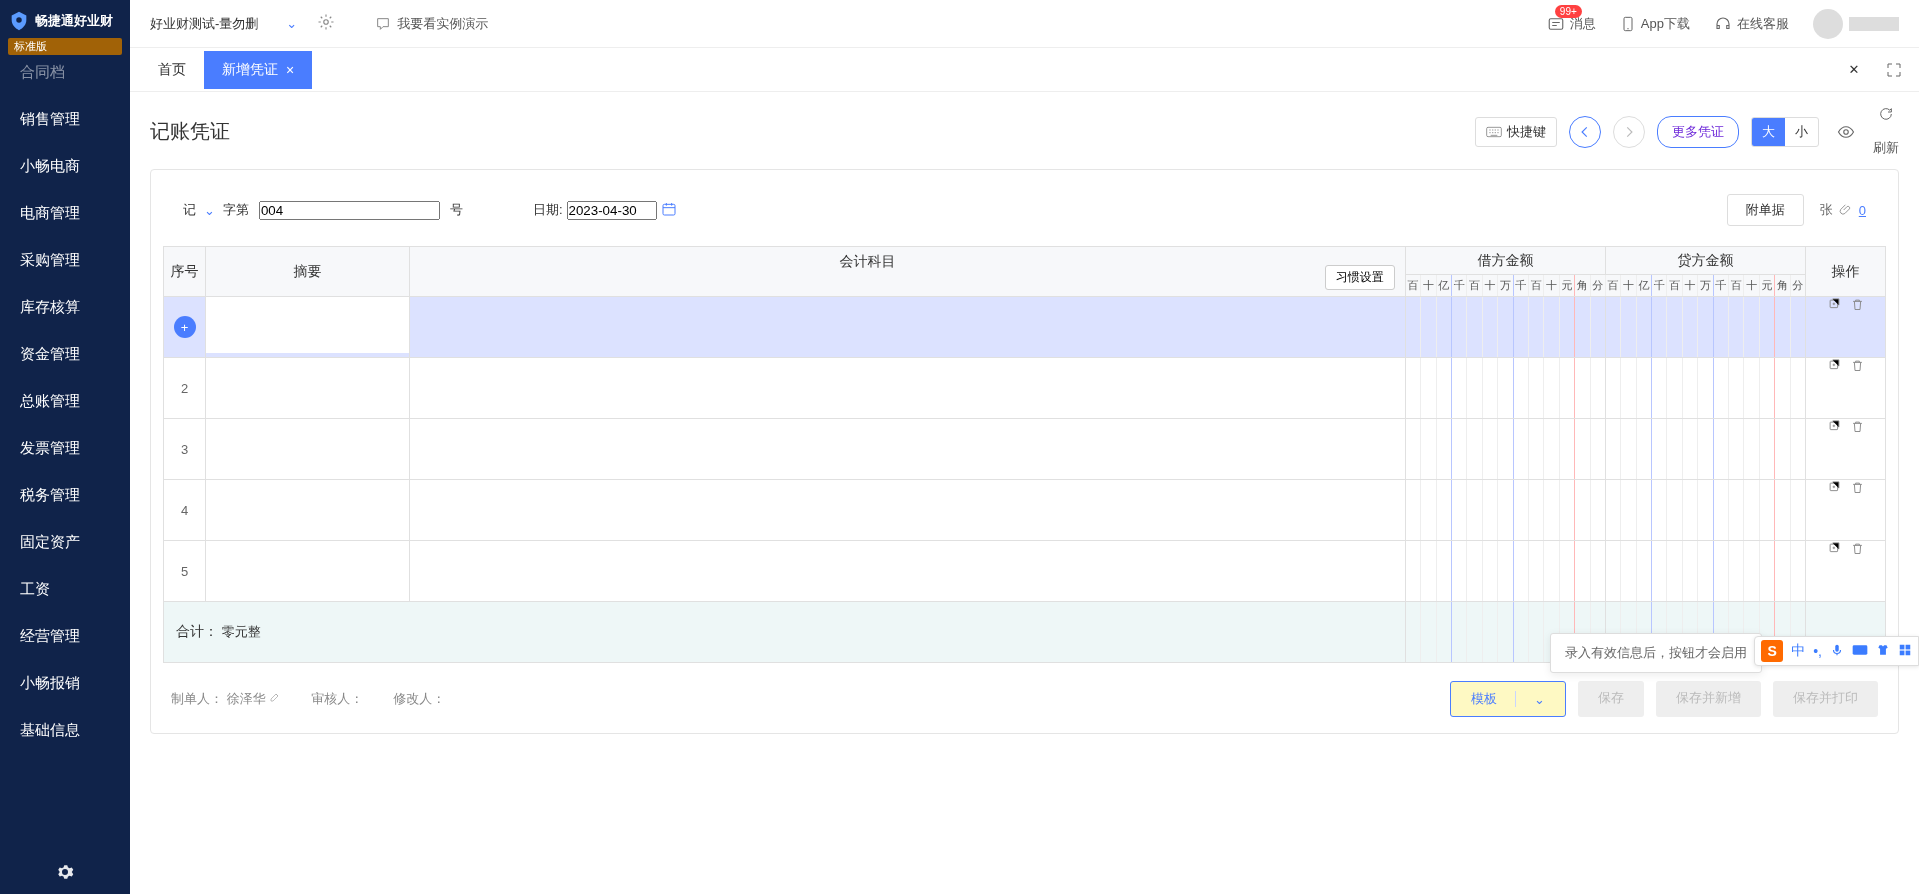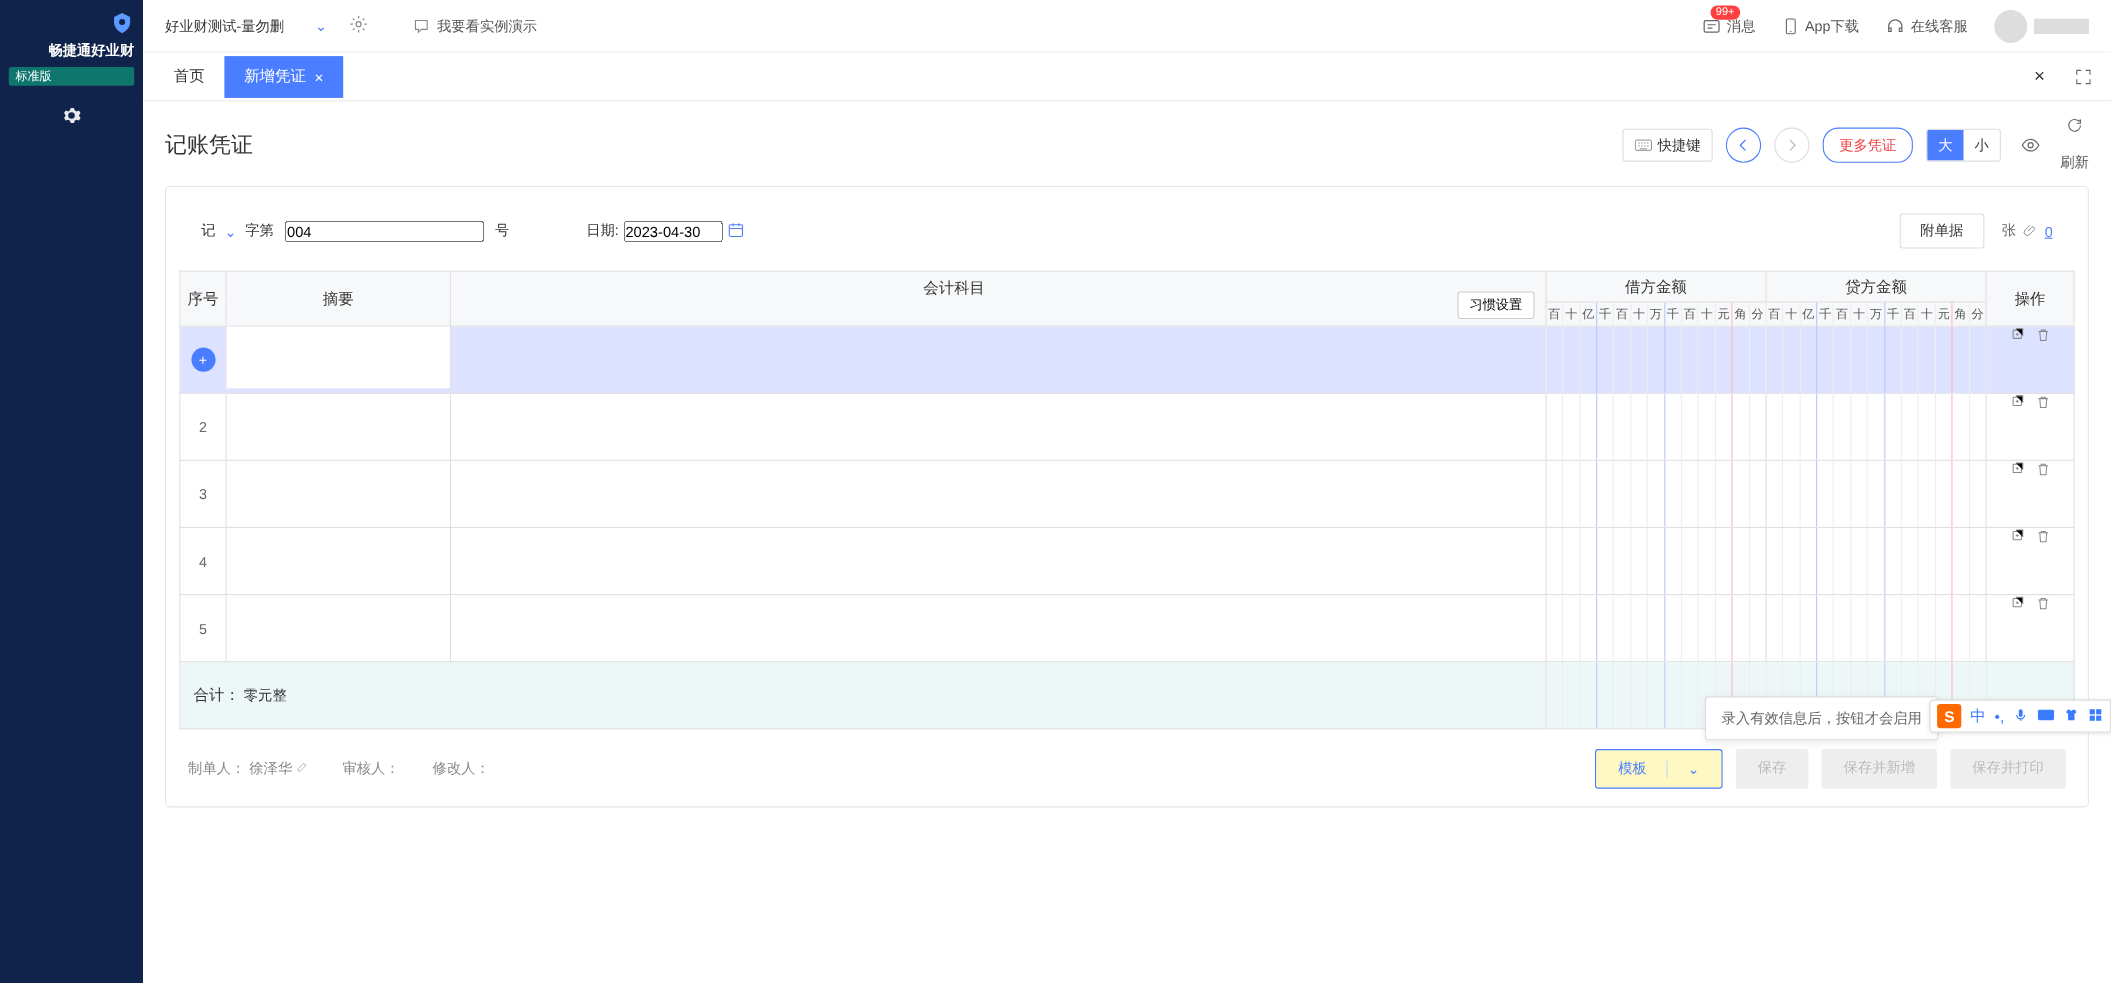--- a/index.html
+++ b/index.html
@@ -1,24 +1,24 @@
 <!DOCTYPE html>
 <html><head>
   <meta charset="utf-8">
   <style>
     * { margin: 0; padding: 0; box-sizing: border-box; }
     body { font-family: "Microsoft YaHei", Arial, sans-serif; font-size: 13px; color: #333; background: #fff; overflow: hidden; }
     .app { display: flex; height: 894px; width: 1919px; }
     
     
     .sidebar { width: 130px; background: #10234a; color: #fff; display: flex; flex-direction: column; }
-    .logo-area { padding: 10px 8px 4px; display: flex; align-items: flex-end; gap: 5px; flex-direction: column; }
+    .logo-area { padding: 10px 8px 4px; display: flex; align-items: center; gap: 5px; }
     .logo-icon { width: 22px; height: 22px; }
     .logo-text { font-size: 13px; font-weight: bold; }
-    .edition-badge { background: #0f766e; color: #fff; font-size: 11px; padding: 1px 6px; border-radius: 2px; margin: 2px 8px 8px; display: inline-block; }
+    .edition-badge { background: #a16207; color: #fff; font-size: 11px; padding: 1px 6px; border-radius: 2px; margin: 2px 8px 8px; display: inline-block; }
     .sidebar-items { flex: 1; overflow: hidden; }
     .sidebar-item { padding: 14px 20px; font-size: 15px; cursor: pointer; }
     .sidebar-gear { padding: 10px; text-align: center; }
     
     
     .main { flex: 1; display: flex; flex-direction: column; background: #f5f5f5; }
     
     
     .header { height: 48px; background: #fff; display: flex; align-items: center; padding: 0 20px; border-bottom: 1px solid #eee; gap: 20px; }
     .tenant-select { display: flex; align-items: center; gap: 28px; color: #333; }
@@ -39,21 +39,21 @@
     .tab-close-btn, .fullscreen-btn { width: 30px; height: 30px; display: flex; align-items: center; justify-content: center; cursor: pointer; }
     
     
     .page-body { flex: 1; padding: 14px 20px; overflow: auto; background: #fff; }
     .page-title-row { display: flex; align-items: center; margin-bottom: 12px; }
     .page-title { font-size: 20px; font-weight: 500; }
     .title-actions { margin-left: auto; display: flex; align-items: center; gap: 12px; }
     .shortcut-btn { display: flex; align-items: center; gap: 5px; padding: 5px 10px; border: 1px solid #ddd; border-radius: 3px; cursor: pointer; }
     .nav-btn { width: 32px; height: 32px; border: 1px solid #ddd; border-radius: 50%; display: flex; align-items: center; justify-content: center; cursor: pointer; }
     .nav-btn.active { border-color: #4a7dff; color: #4a7dff; }
-    .more-voucher { padding: 6px 14px; border: 1px solid #4a7dff; color: #ef4444; border-radius: 14px; cursor: pointer; }
+    .more-voucher { padding: 6px 14px; border: 1px solid #4a7dff; color: #6d28d9; border-radius: 14px; cursor: pointer; }
     .size-toggle { display: flex; border: 1px solid #ddd; border-radius: 3px; overflow: hidden; }
     .size-opt { padding: 5px 10px; cursor: pointer; }
     .size-opt.active { background: #4a7dff; color: #fff; }
     .icon-btn { width: 30px; height: 30px; display: flex; align-items: center; justify-content: center; cursor: pointer; color: #666; }
     .refresh-btn { display: flex; align-items: center; gap: 17px; cursor: pointer; color: #555; flex-direction: column; }
     
     
     .voucher-card { border: 1px solid #e5e5e5; border-radius: 4px; padding: 24px 12px 16px; }
     .voucher-top { display: flex; align-items: center; padding: 0 20px 20px; gap: 10px; }
     .vfield { display: flex; align-items: center; gap: 8px; }
@@ -117,20 +117,37 @@
 
   <div class="sidebar">
     <div class="logo-area">
       <svg class="logo-icon" viewBox="0 0 24 24">
           <path fill="#5b9bff" d="M12 2l8 4v5c0 5-3.5 9-8 11-4.5-2-8-6-8-11V6l8-4z"></path>
           <circle cx="12" cy="11" r="3" fill="#10234a"></circle>
         </svg>
       <span class="logo-text">畅捷通好业财</span>
     </div>
     <span class="edition-badge">标准版</span>
+    <div class="sidebar-items">
+      <div class="sidebar-item" style="opacity:.5;padding-top:0">合同档</div>
+      <div class="sidebar-item">销售管理</div>
+      <div class="sidebar-item">小畅电商</div>
+      <div class="sidebar-item">电商管理</div>
+      <div class="sidebar-item">采购管理</div>
+      <div class="sidebar-item">库存核算</div>
+      <div class="sidebar-item">资金管理</div>
+      <div class="sidebar-item">总账管理</div>
+      <div class="sidebar-item">发票管理</div>
+      <div class="sidebar-item">税务管理</div>
+      <div class="sidebar-item">固定资产</div>
+      <div class="sidebar-item">工资</div>
+      <div class="sidebar-item">经营管理</div>
+      <div class="sidebar-item">小畅报销</div>
+      <div class="sidebar-item">基础信息</div>
+    </div>
     <div class="sidebar-gear">
       <svg width="18" height="18" viewBox="0 0 24 24">
           <path fill="#fff" d="M12 8a4 4 0 100 8 4 4 0 000-8zm9 4l2 3-2 3-3-1a8 8 0 01-2 1l-1 3h-4l-1-3a8 8 0 01-2-1l-3 1-2-3 2-3-2-3 2-3 3 1a8 8 0 012-1l1-3h4l1 3a8 8 0 012 1l3-1 2 3-2 3z" opacity=".9"></path>
         </svg>
     </div>
   </div>
 
   <div class="main">
 
     <div class="header">

